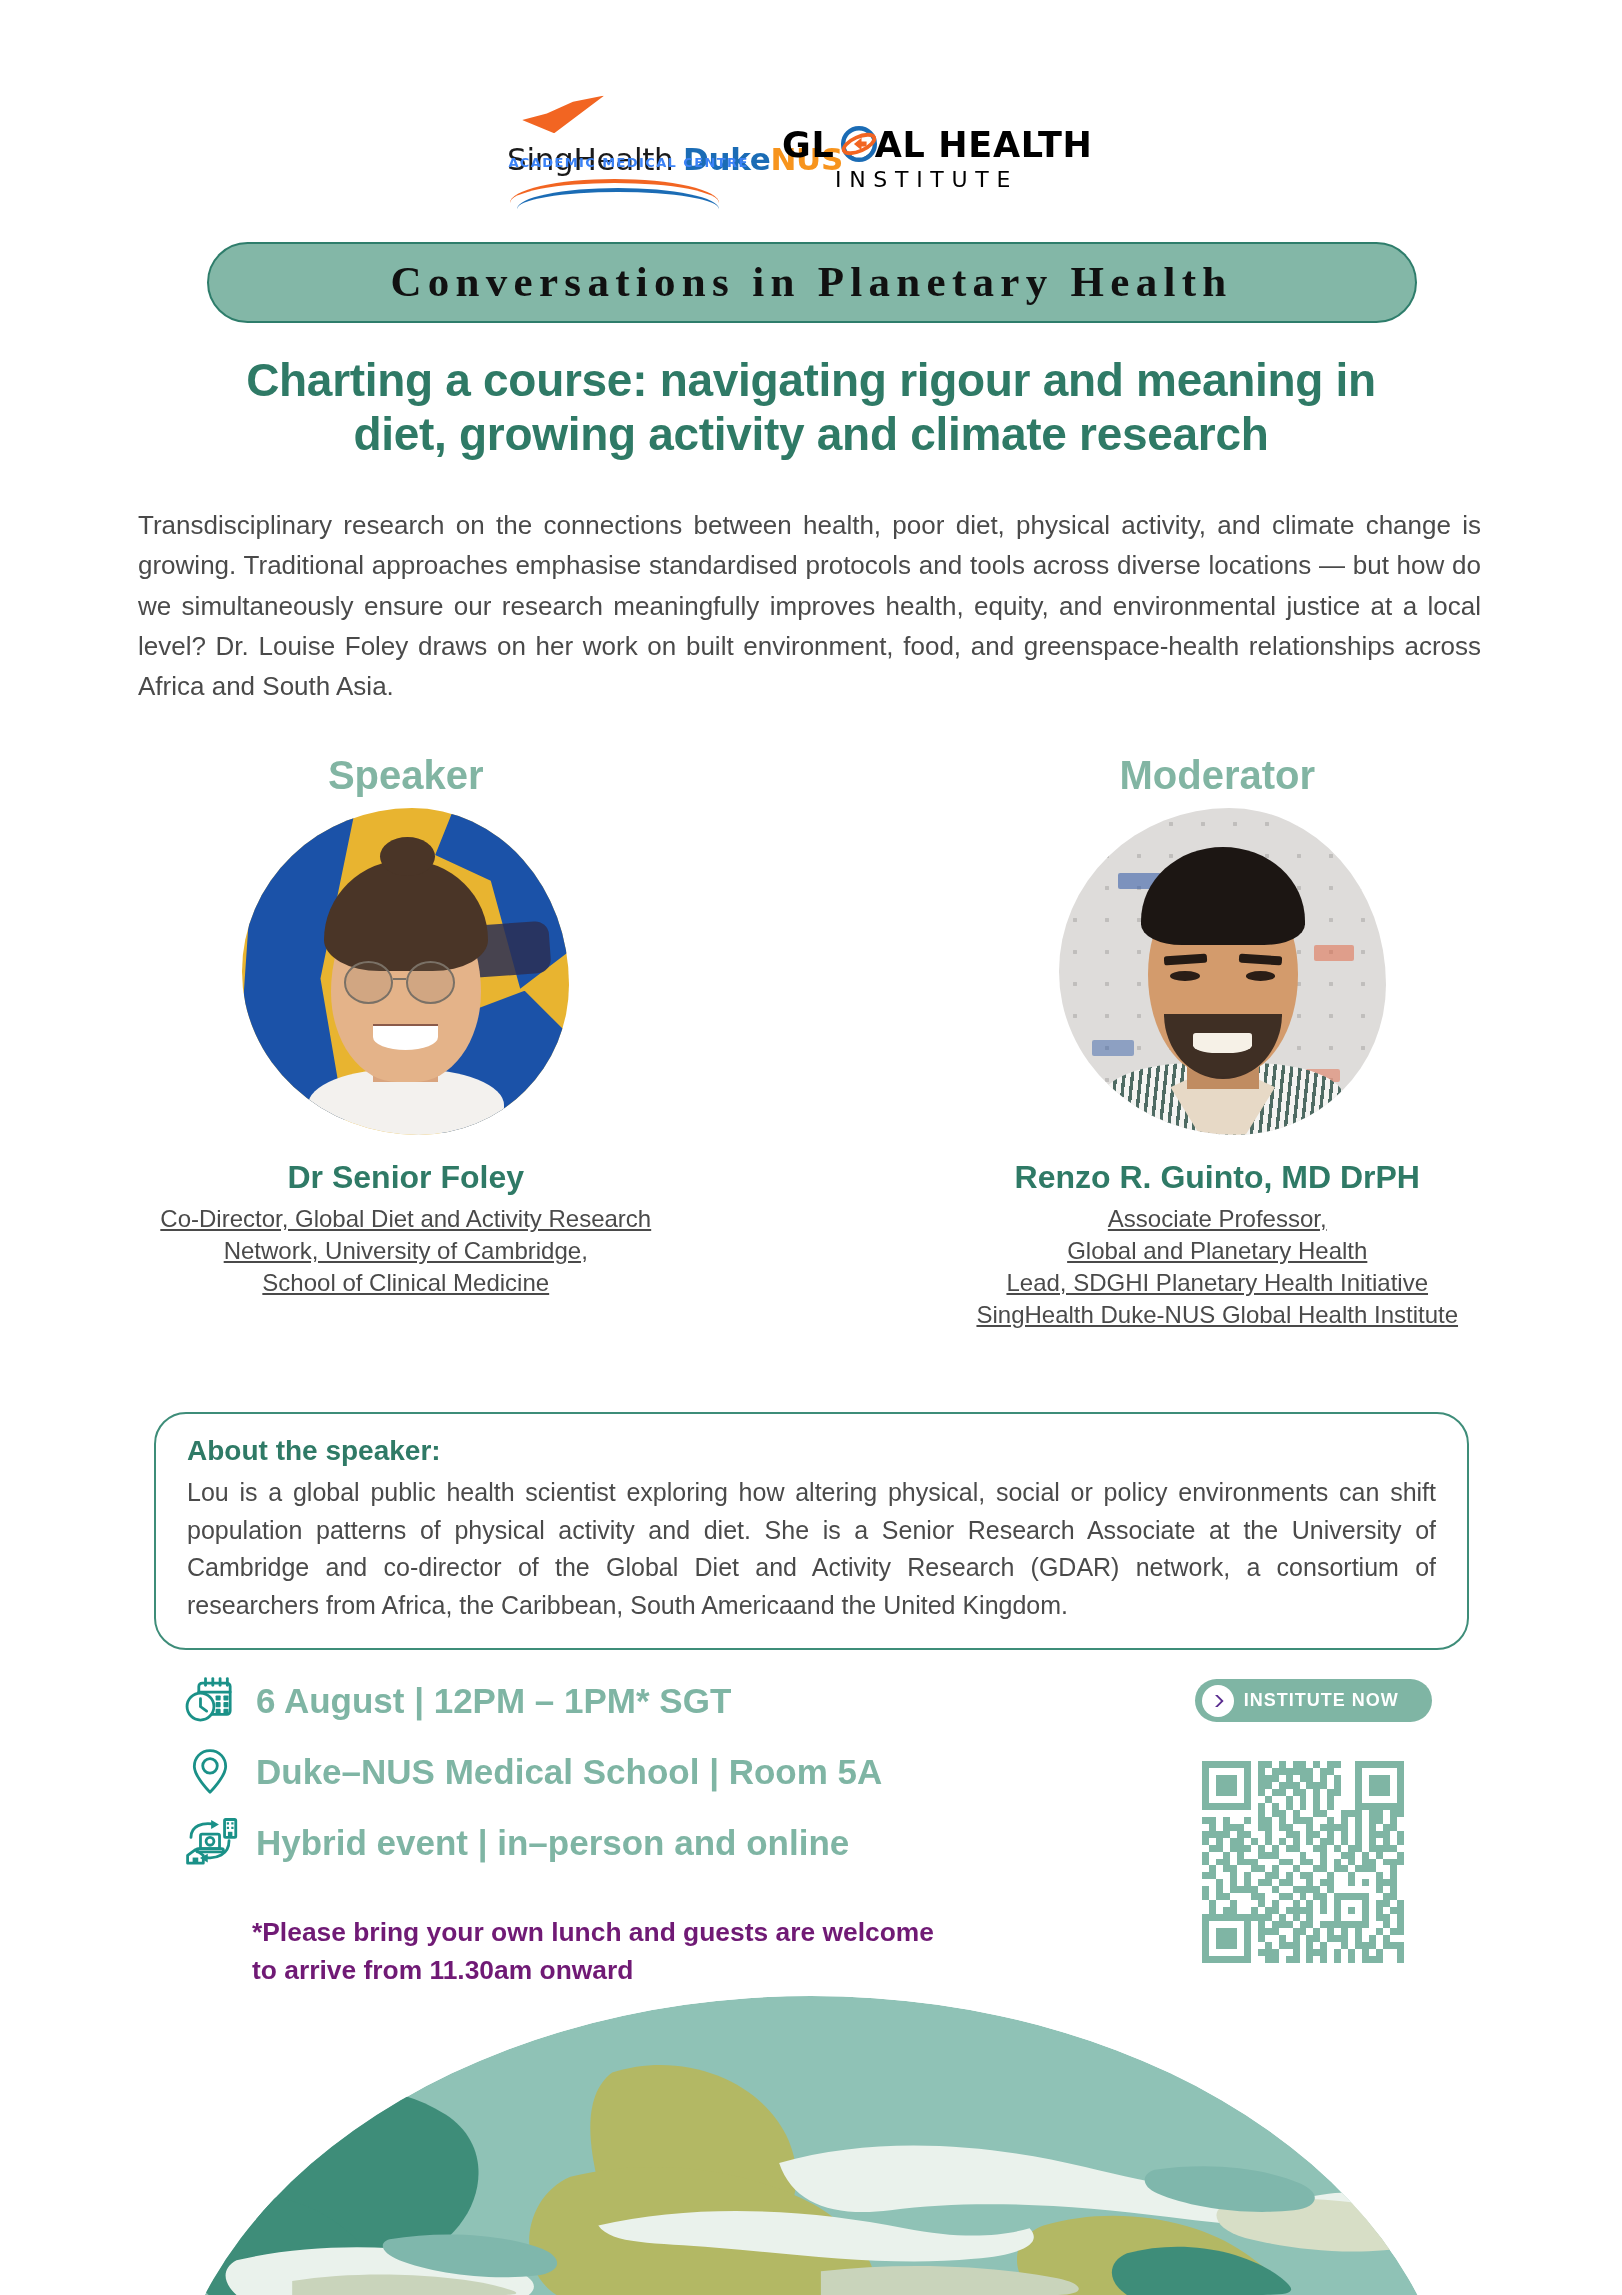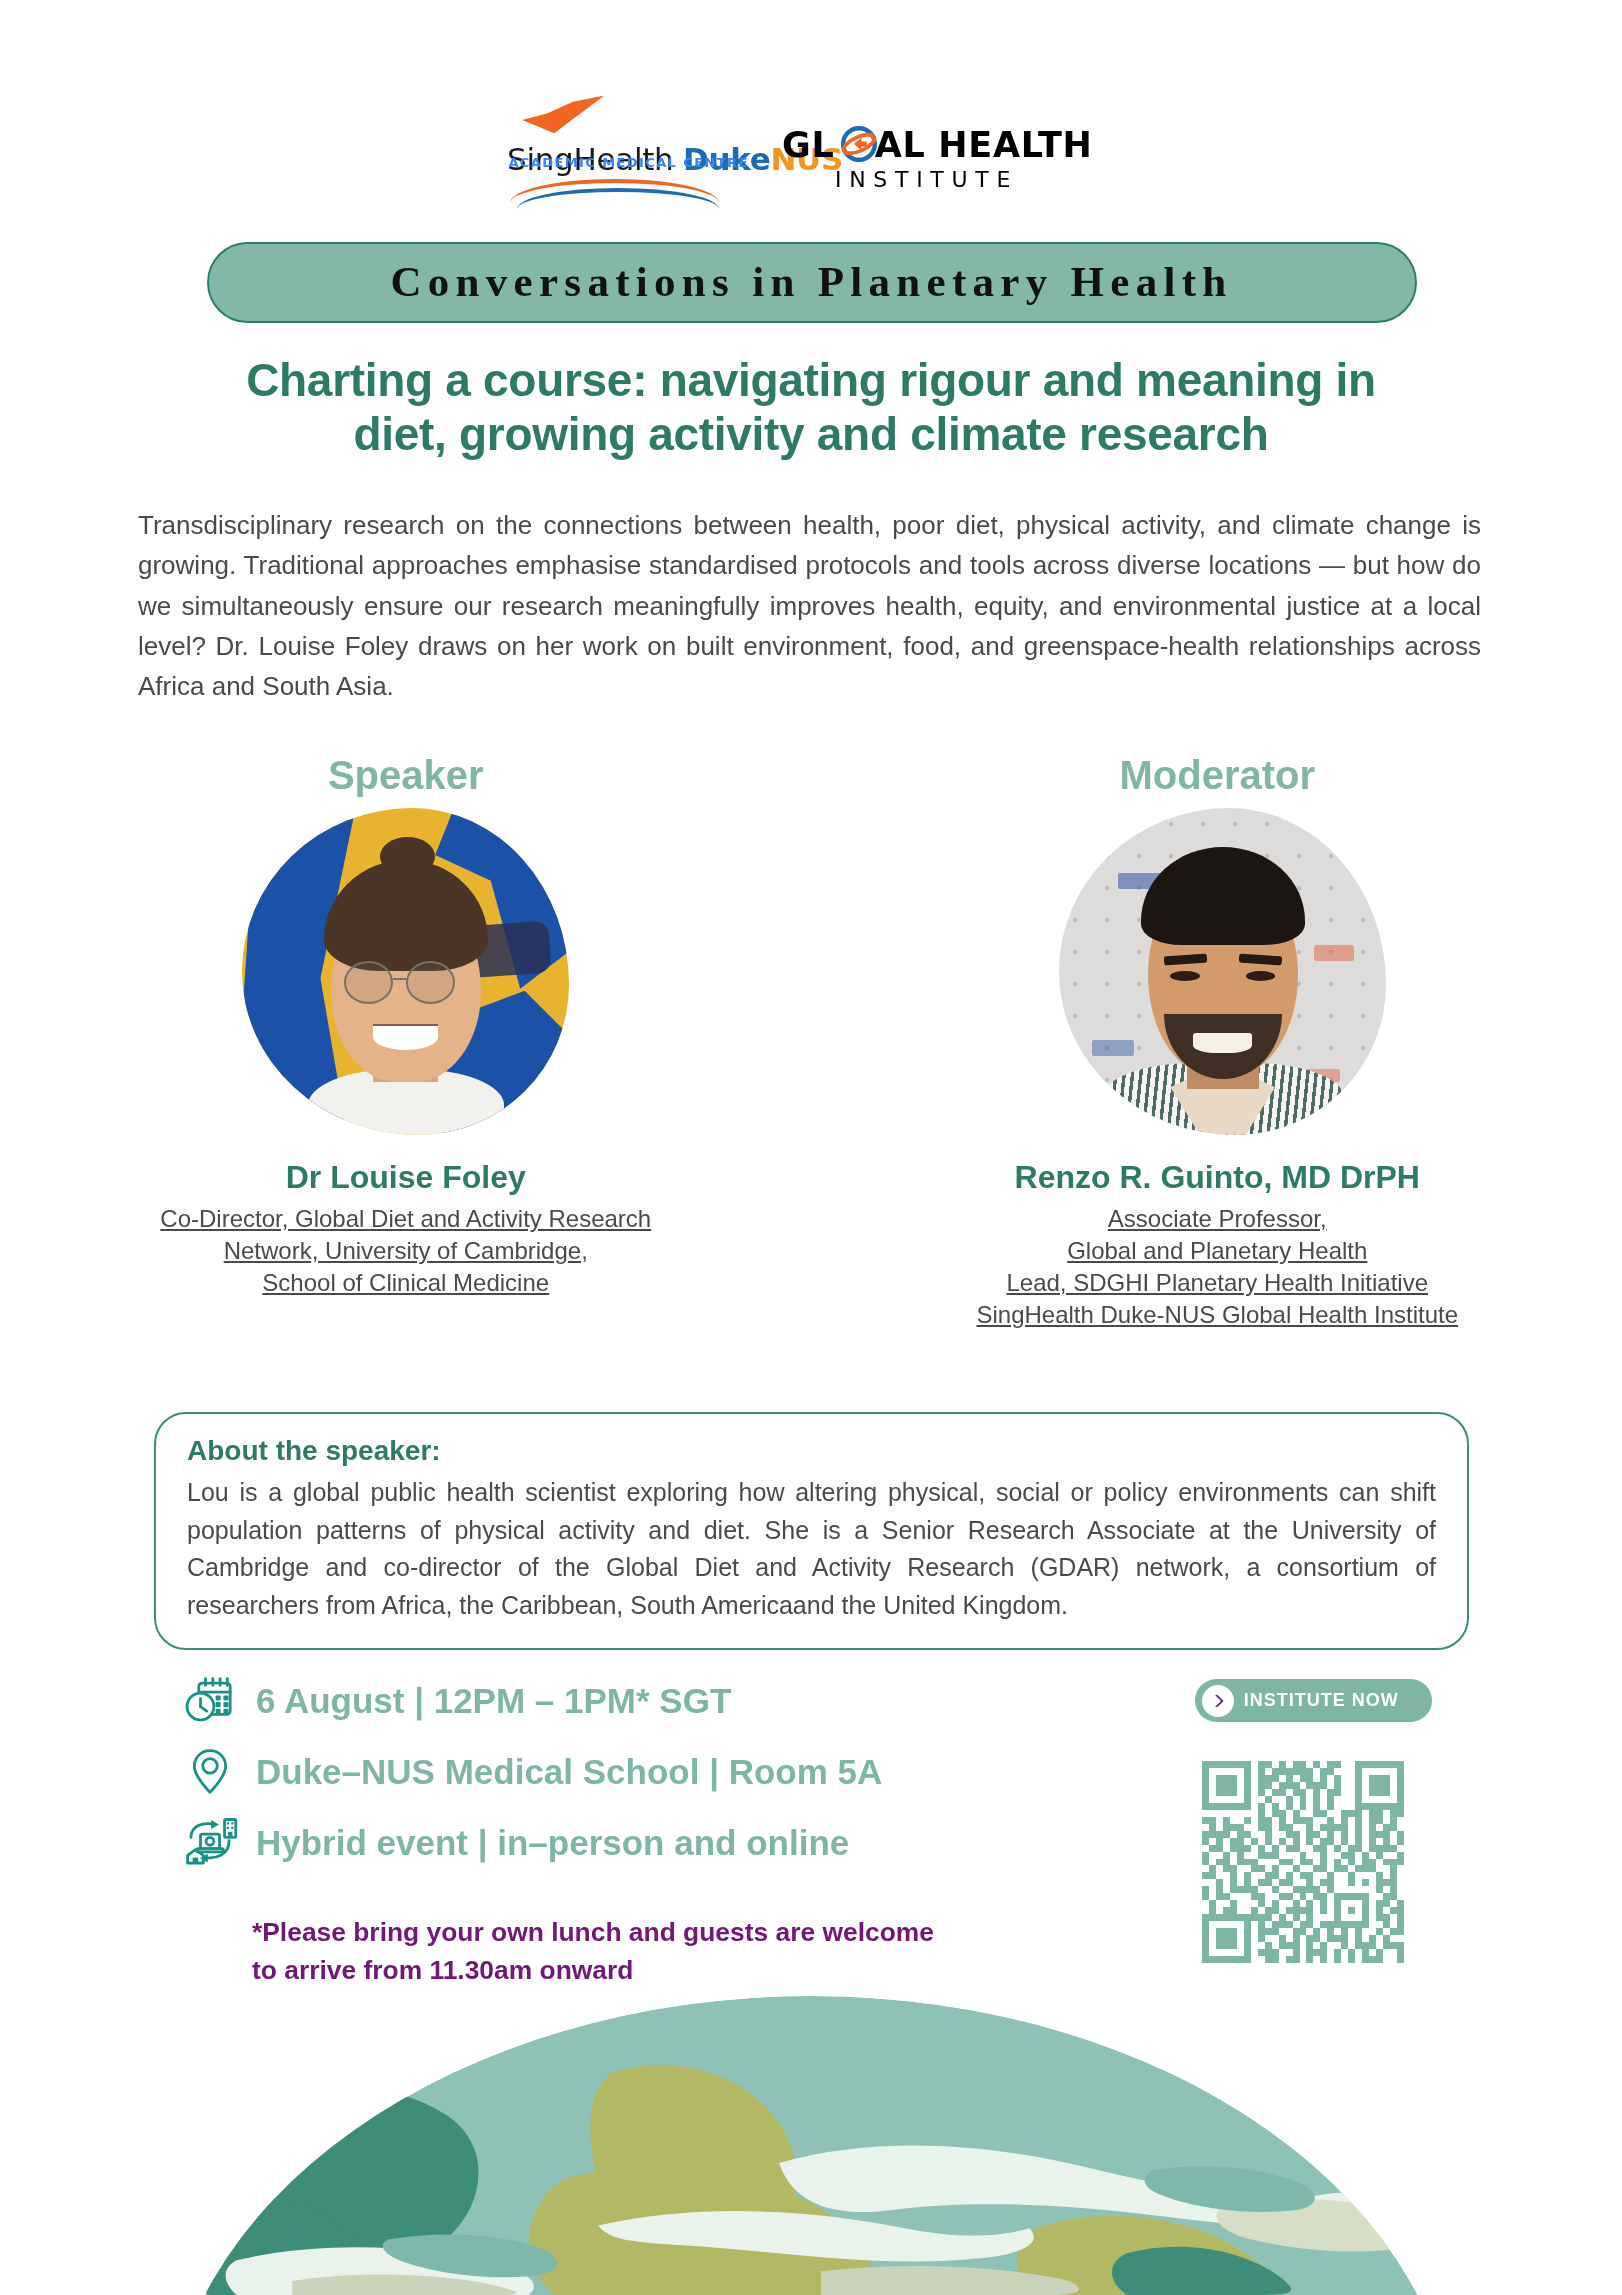--- a/index.html
+++ b/index.html
@@ -291,21 +291,21 @@
       <div class="sp-shirt"></div>
       <div class="sp-neck"></div>
       <div class="sp-head"></div>
       <div class="sp-hair"></div>
       <div class="sp-bun"></div>
       <div class="sp-glassL"></div>
       <div class="sp-glassR"></div>
       <div class="sp-bridge"></div>
       <div class="sp-smile"></div>
     </div>
-    <div class="person-name">Dr Louise Foley</div>
+    <div class="person-name">Dr Senior Foley</div>
     <div class="person-affil" style="white-space: pre-line;">Co-Director, Global Diet and Activity Research
 Network, University of Cambridge,
 School of Clinical Medicine</div>
   </div>
 
   <div class="person">
     <div class="role-label">Moderator</div>
     <div class="blob shift">
       <div class="md-bg"></div>
       <div class="md-dots"></div>

